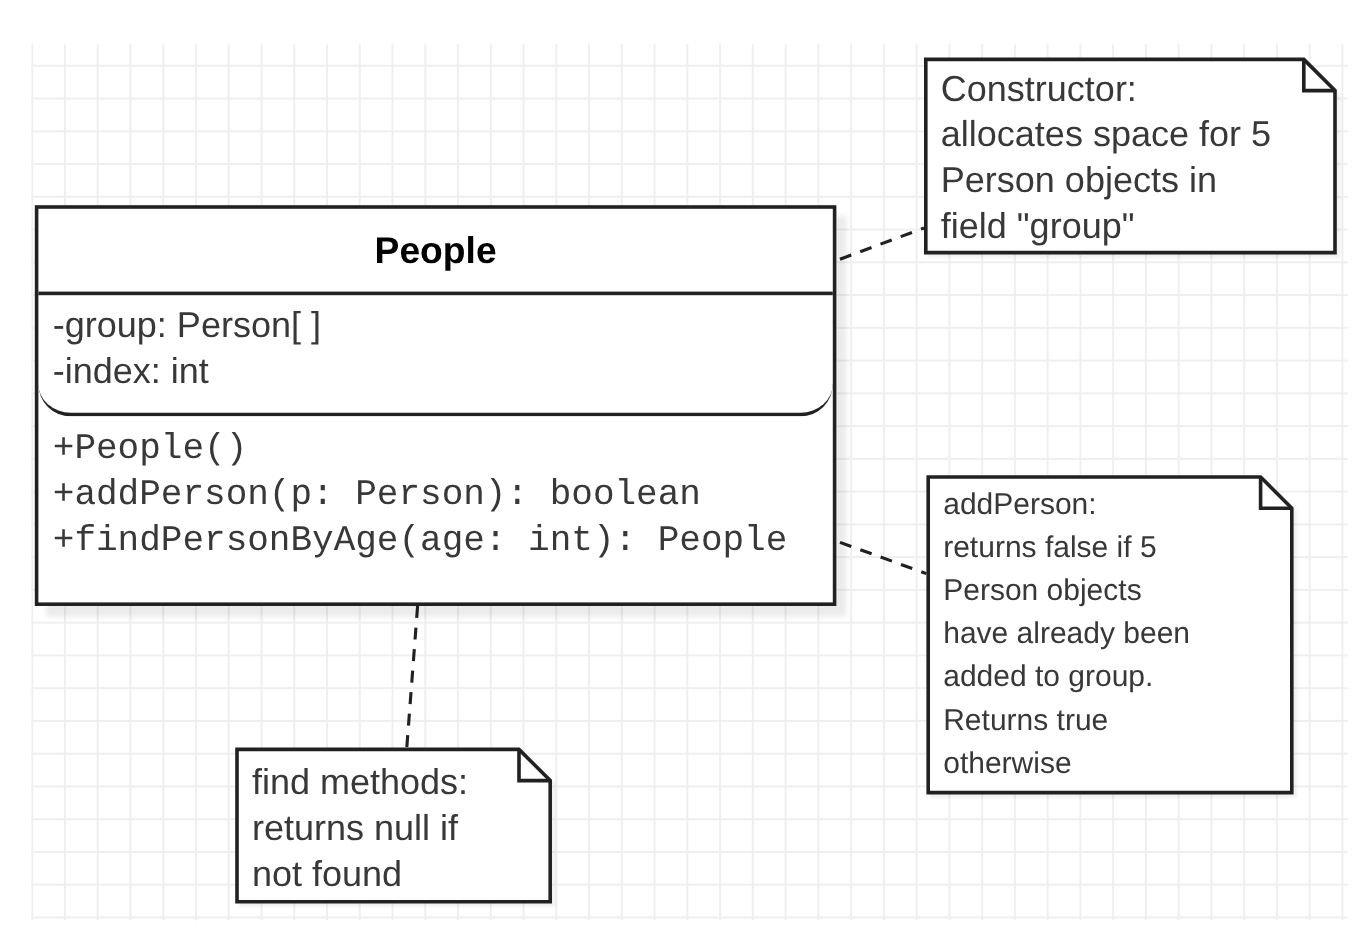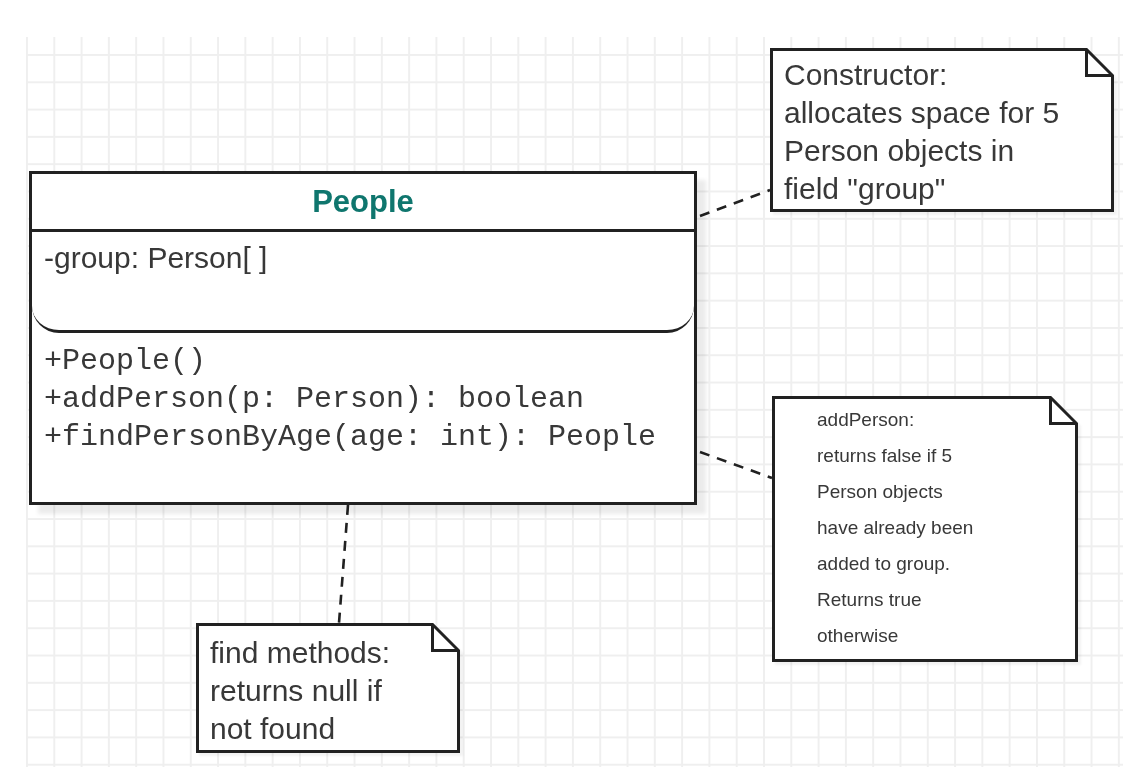--- a/index.html
+++ b/index.html
@@ -49,29 +49,29 @@
     width: 668px;
     height: 334px;
     background: #ffffff;
     border: 3px solid #212121;
     box-sizing: border-box;
     box-shadow: 9px 9px 4px rgba(0,0,0,0.08);
     color: #383838;
     font-size: 30px;
   }
   .uml-class .title-row {
-    height: 58px;
+    height: 72px;
     border-bottom: 3px solid #212121;
     box-sizing: border-box;
     display: flex;
     align-items: center;
     justify-content: center;
     font-weight: 700;
     font-size: 31px;
-    color: #0f766e;
+    color: #000000;
   }
   .uml-class .attrs-row {
     height: 101px;
     border-bottom: 3px solid #212121;
     box-sizing: border-box;
     padding: 7px 12px 0 12px;
     border-radius: 27px;
   }
   .uml-class .methods-row {
     padding: 9px 12px 0 12px;
@@ -106,41 +106,42 @@
     position: absolute;
     left: 0; top: 0; right: 0; bottom: 0;
     white-space: pre-line;
     color: #383838;
     font-size: 30px;
     line-height: 38px;
   }
   #note-constructor { left: 770px; top: 48px;  width: 344px; height: 164px; border-radius: 15px; }
   #note-constructor .note-text { padding: 8px 14px 0 14px; }
   #note-addperson   { left: 772px; top: 396px; width: 306px; height: 266px; }
-  #note-addperson .note-text { padding: 6px 14px 0 14px; font-size: 19px; line-height: 36px; margin-left: 31px; }
+  #note-addperson .note-text { padding: 6px 14px 0 14px; font-size: 25px; line-height: 36px; }
   #note-find        { left: 196px; top: 623px; width: 264px; height: 130px; }
   #note-find .note-text { padding: 11px 14px 16px 14px; }
 </style>
 </head>
 <body>
 
 <div id="canvas">
 
   <div id="grid"></div>
 
   <svg id="connector-layer" viewBox="0 0 1140 784" xmlns="http://www.w3.org/2000/svg">
     <line class="connector" x1="700" y1="216" x2="770" y2="190"></line>
     <line class="connector" x1="700" y1="452" x2="772" y2="478"></line>
     <line class="connector" x1="348" y1="505" x2="339" y2="623"></line>
   </svg>
 
   <div class="uml-class">
     <div class="title-row">People</div>
     <div class="attrs-row">
       <div class="member-line">-group: Person[ ]</div>
+      <div class="member-line">-index: int</div>
     </div>
     <div class="methods-row">
       <div class="member-line">+People()</div>
       <div class="member-line">+addPerson(p: Person): boolean</div>
       <div class="member-line">+findPersonByAge(age: int): People</div>
     </div>
   </div>
 
   <div class="note" id="note-constructor">
     <svg width="344" height="164" viewBox="0 0 344 164" xmlns="http://www.w3.org/2000/svg">

